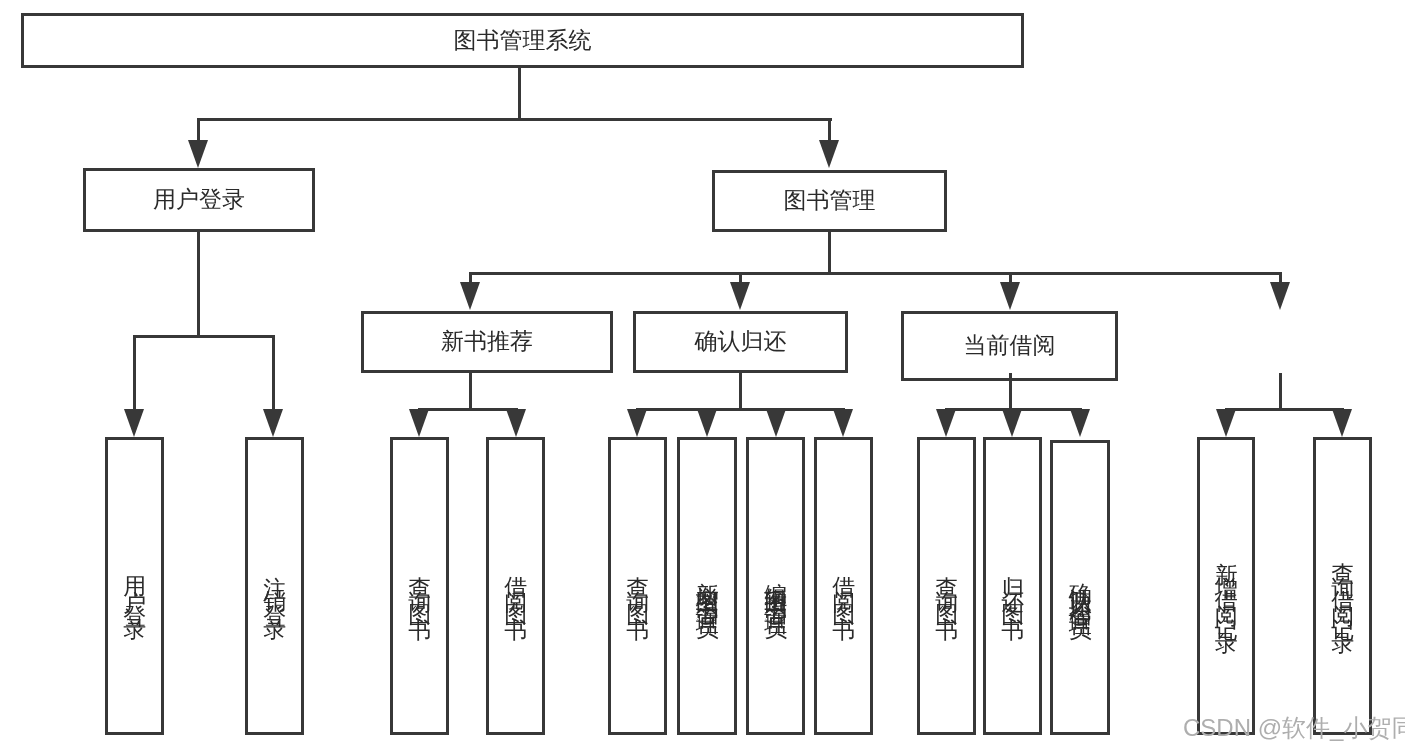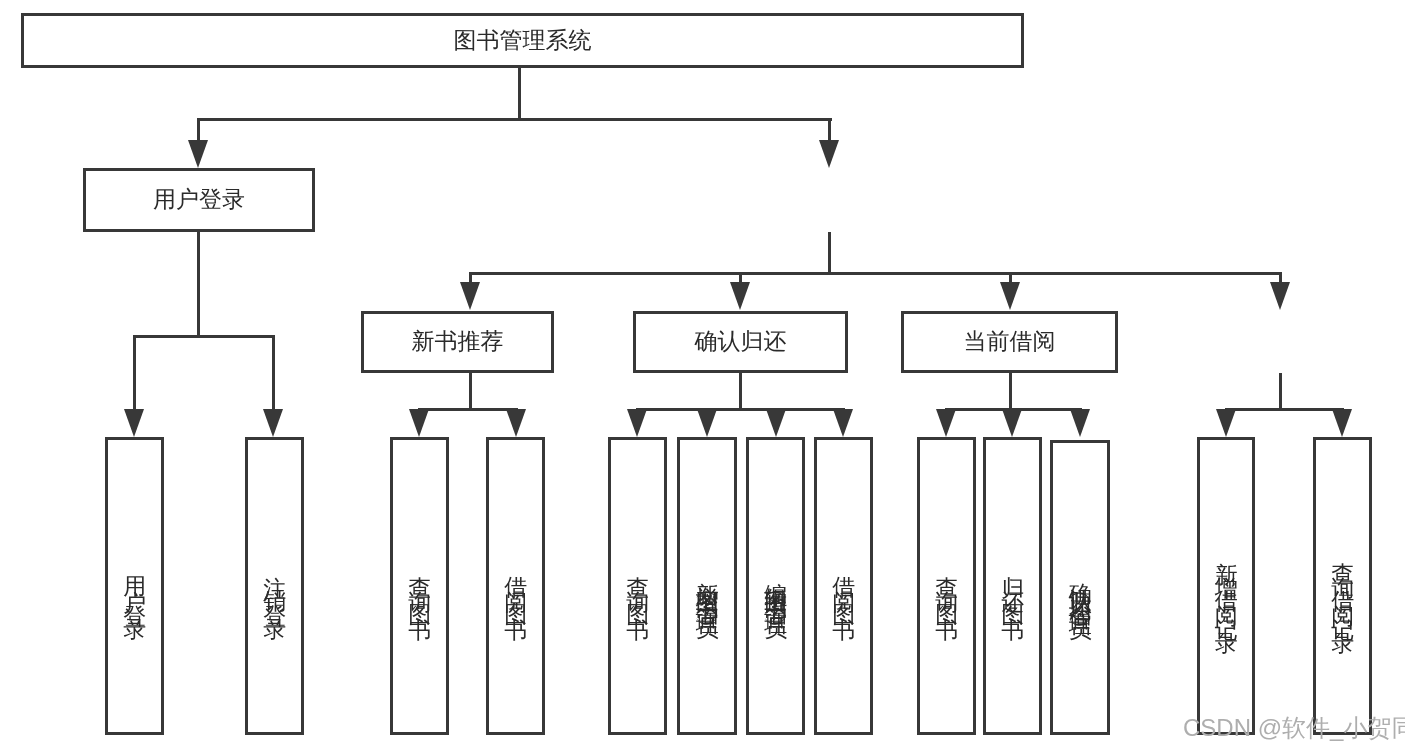--- a/index.html
+++ b/index.html
@@ -67,42 +67,43 @@
   <div class="box" style="left:21px;top:13px;width:1003px;height:55px">图书管理系统</div>
 
   <div class="vline" style="left:518px;top:68px;width:3px;height:50px"></div>
   <div class="hline" style="left:197px;top:118px;width:635px;height:3px"></div>
   <div class="vline" style="left:197px;top:118px;width:3px;height:25px"></div>
   <div class="arrow" style="left:188px;top:140px"></div>
   <div class="vline" style="left:828px;top:118px;width:3px;height:25px"></div>
   <div class="arrow" style="left:819px;top:140px"></div>
 
   <div class="box" style="left:83px;top:168px;width:232px;height:64px">用户登录</div>
+  <div class="box" style="left:712px;top:170px;width:235px;height:62px">图书管理</div>
 
   <div class="vline" style="left:197px;top:232px;width:3px;height:103px"></div>
   <div class="hline" style="left:133px;top:335px;width:142px;height:3px"></div>
   <div class="vline" style="left:133px;top:335px;width:3px;height:75px"></div>
   <div class="arrow" style="left:124px;top:409px"></div>
   <div class="vline" style="left:272px;top:335px;width:3px;height:75px"></div>
   <div class="arrow" style="left:263px;top:409px"></div>
 
   <div class="vline" style="left:828px;top:232px;width:3px;height:40px"></div>
   <div class="hline" style="left:469px;top:272px;width:813px;height:3px"></div>
   <div class="vline" style="left:469px;top:272px;width:3px;height:12px"></div>
   <div class="arrow" style="left:460px;top:282px"></div>
   <div class="vline" style="left:739px;top:272px;width:3px;height:12px"></div>
   <div class="arrow" style="left:730px;top:282px"></div>
   <div class="vline" style="left:1009px;top:272px;width:3px;height:12px"></div>
   <div class="arrow" style="left:1000px;top:282px"></div>
   <div class="vline" style="left:1279px;top:272px;width:3px;height:12px"></div>
   <div class="arrow" style="left:1270px;top:282px"></div>
 
-  <div class="box" style="left:361px;top:311px;width:193px;height:62px">新书推荐</div>
+  <div class="box" style="left:361px;top:311px;width:252px;height:62px">新书推荐</div>
   <div class="box" style="left:633px;top:311px;width:215px;height:62px">确认归还</div>
-  <div class="box" style="left:901px;top:311px;width:217px;height:62px">当前借阅</div>
+  <div class="box" style="left:901px;top:311px;width:217px;height:70px">当前借阅</div>
 
   <div class="vline" style="left:469px;top:373px;width:3px;height:35px"></div>
   <div class="hline" style="left:418px;top:408px;width:100px;height:3px"></div>
   <div class="vline" style="left:418px;top:408px;width:3px;height:4px"></div>
   <div class="arrow" style="left:409px;top:409px"></div>
   <div class="vline" style="left:515px;top:408px;width:3px;height:4px"></div>
   <div class="arrow" style="left:506px;top:409px"></div>
 
   <div class="vline" style="left:739px;top:373px;width:3px;height:35px"></div>
   <div class="hline" style="left:636px;top:408px;width:209px;height:3px"></div>

